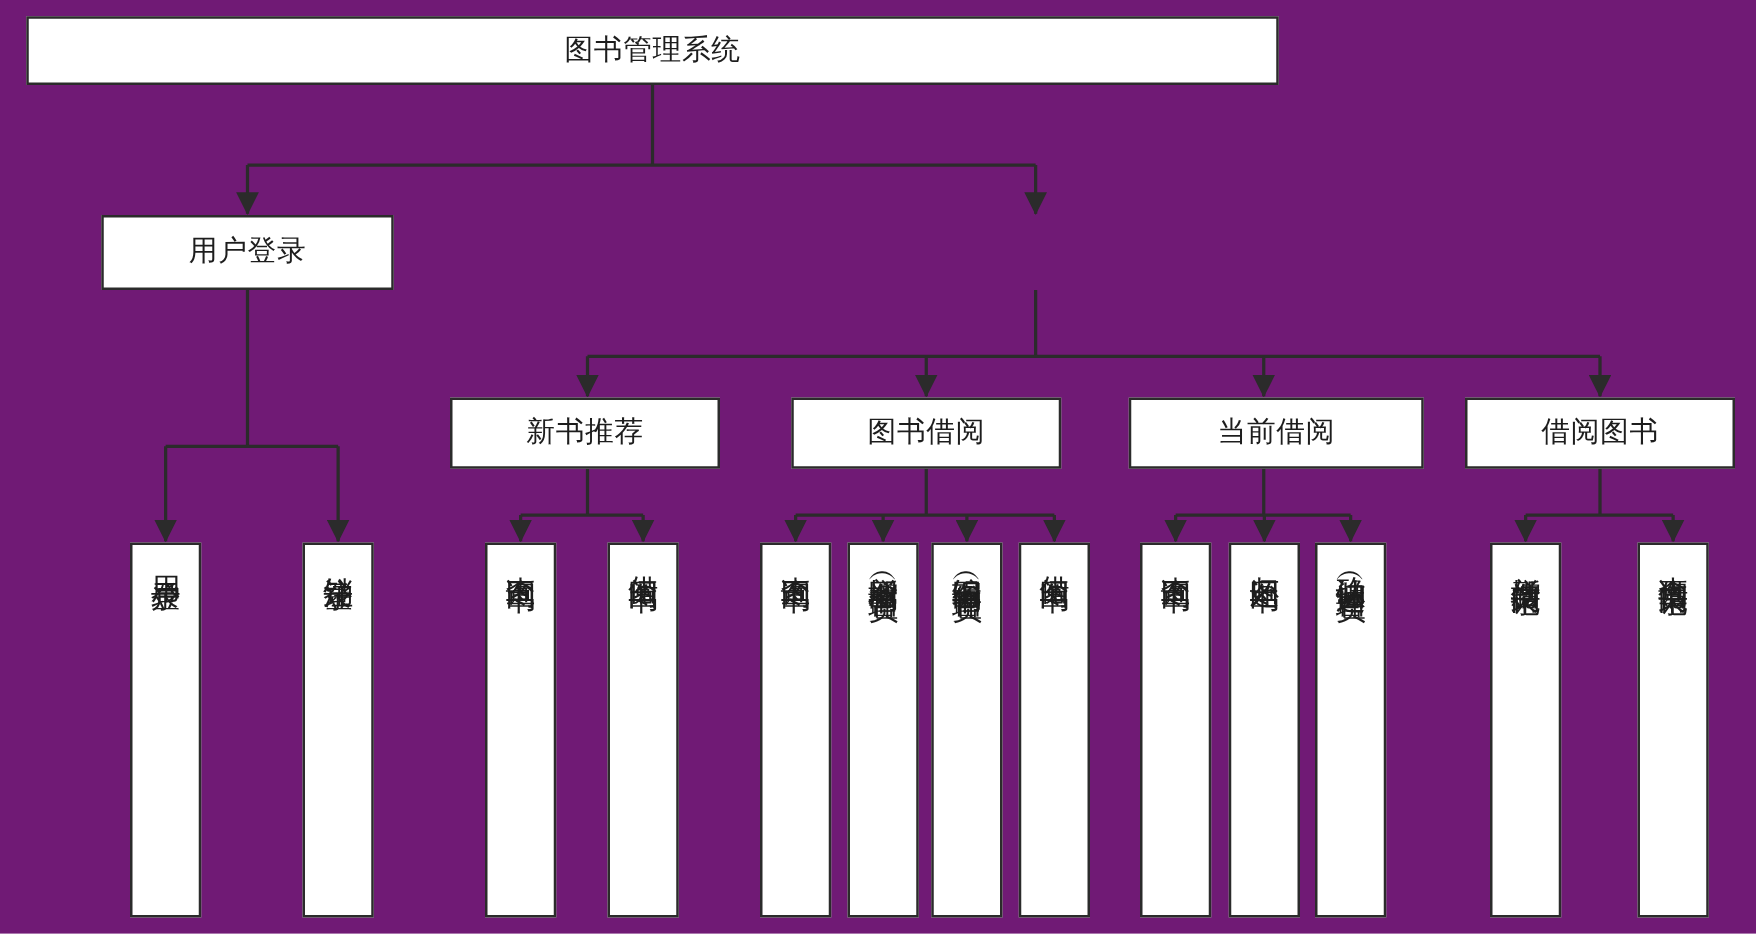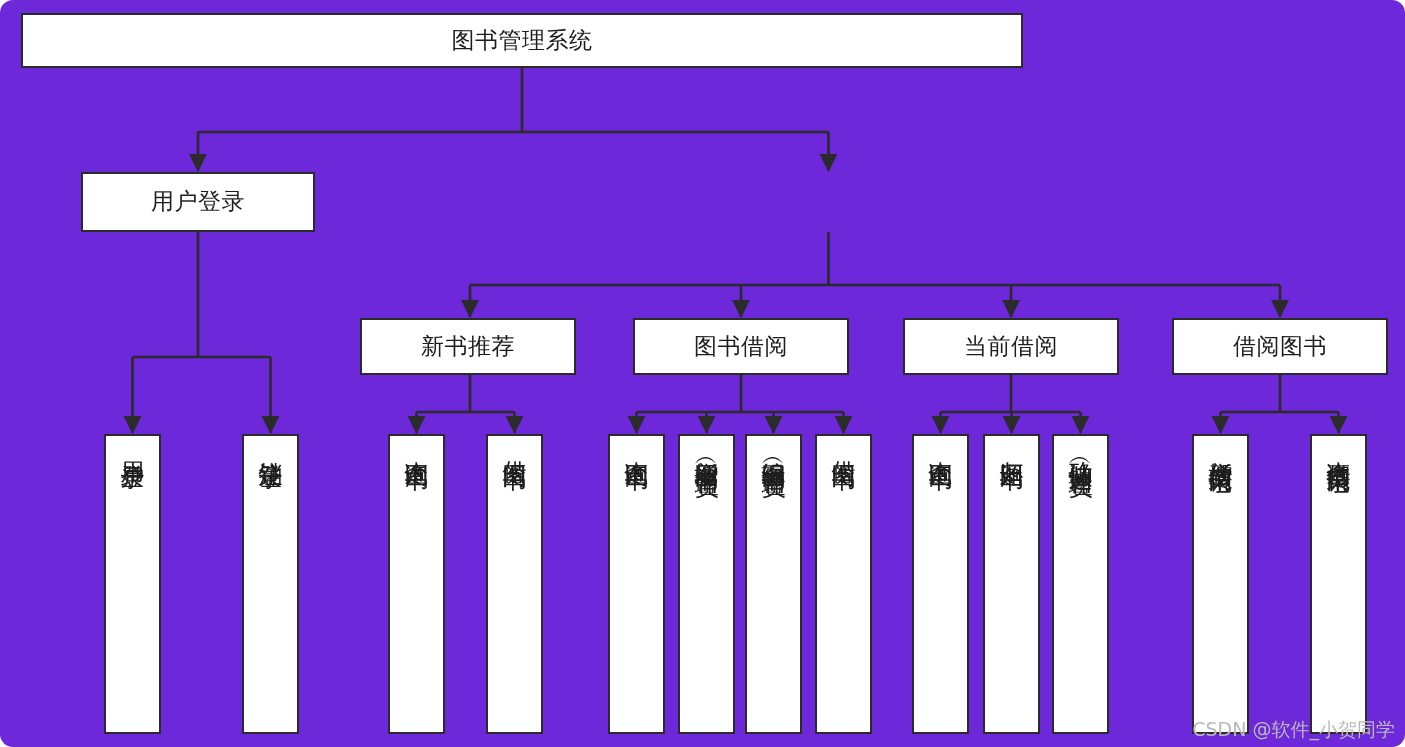--- a/index.html
+++ b/index.html
@@ -8,23 +8,22 @@
     padding: 0;
     background: #ffffff;
   }
   body {
     font-family: "DejaVu Sans", "Liberation Sans", sans-serif;
   }
   #canvas {
     position: relative;
     width: 1405px;
     height: 747px;
-    background: #6d28d9;
+    background: #701a75;
     overflow: hidden;
-    border-radius: 13px;
   }
   svg.wires {
     position: absolute;
     left: 0;
     top: 0;
     width: 1405px;
     height: 747px;
     pointer-events: none;
   }
   .node {
@@ -129,21 +128,21 @@
   <div class="node h" style="left: 81px; top: 172px; width: 234px; height: 60px;">
     <span class="lbl">用户登录</span>
   </div>
 
   <div class="node h" style="left: 360px; top: 318px; width: 216px; height: 57px;">
     <span class="lbl">新书推荐</span>
   </div>
   <div class="node h" style="left: 633px; top: 318px; width: 216px; height: 57px;">
     <span class="lbl">图书借阅</span>
   </div>
-  <div class="node h" style="left: 903px; top: 318px; width: 216px; height: 57px;">
+  <div class="node h" style="left: 903px; top: 318px; width: 236px; height: 57px;">
     <span class="lbl">当前借阅</span>
   </div>
   <div class="node h" style="left: 1172px; top: 318px; width: 216px; height: 57px;">
     <span class="lbl">借阅图书</span>
   </div>
 
   <div class="node v" style="left: 104px; top: 434px; width: 57px; height: 300px;">
     <span class="lbl">用户登录</span>
   </div>
   <div class="node v" style="left: 242px; top: 434px; width: 57px; height: 300px;">
@@ -176,14 +175,13 @@
   <div class="node v" style="left: 1052px; top: 434px; width: 57px; height: 300px;">
     <span class="lbl">确认归还（管理员）</span>
   </div>
   <div class="node v" style="left: 1192px; top: 434px; width: 57px; height: 300px;">
     <span class="lbl">新增借阅记录</span>
   </div>
   <div class="node v" style="left: 1310px; top: 434px; width: 57px; height: 300px;">
     <span class="lbl">查询借阅记录</span>
   </div>
 
-  <div class="watermark">CSDN @软件_小贺同学</div>
 </div>
 
 </body></html>

